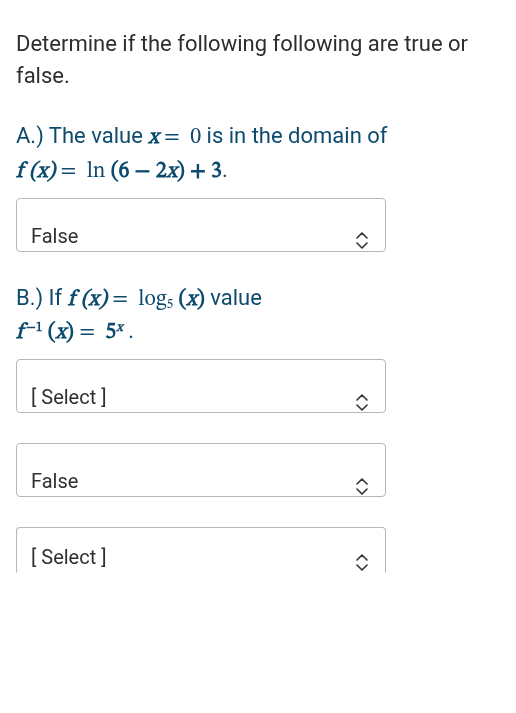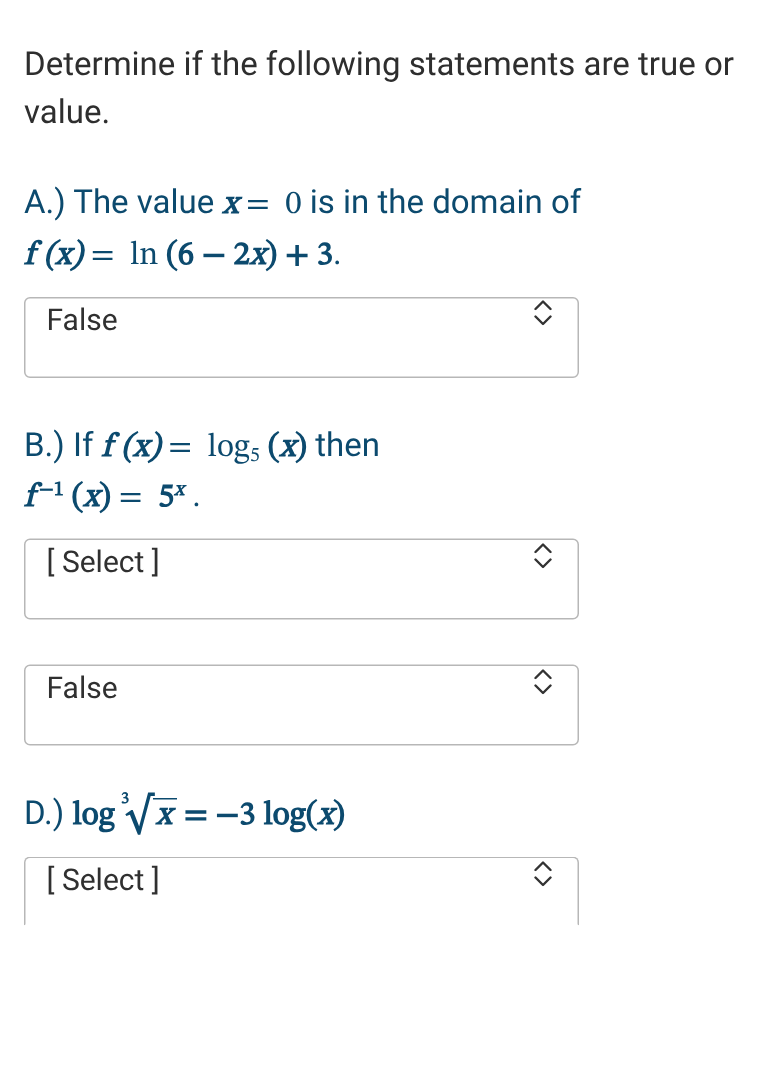--- a/index.html
+++ b/index.html
@@ -43,21 +43,21 @@
     position: relative;
   }
   .select-box {
     margin-top: 10px;
     width: 370px;
     height: 54px;
     border: 1px solid #b7b7b7;
     border-radius: 4px;
     background: #fff;
     display: flex;
-    align-items: flex-start;
+    align-items: flex-end;
     justify-content: space-between;
     padding: 0 16px 0 14px;
     cursor: pointer;
     color: #303030;
     font-size: 20px;
   }
   .select-box .icon {
     width: 14px;
     height: 20px;
     display: flex;
@@ -92,21 +92,21 @@
   }
   .root .surd {
     font-size: 1.05em;
     position: relative;
     top: 1px;
   }
 </style>
 </head>
 <body>
 
-<div class="instructions">Determine if the following statements are true or value.</div>
+<div class="instructions">Determine if the following following are true or false.</div>
 
 <div class="question q-a">
   <div class="stem">
     <span>A.) The value </span><span class="math"><span class="mi mb">x</span><span> = </span>&nbsp;<span>0</span></span><span> is in the domain of</span><br>
     <span class="math"><span class="mi mb">f (x)</span><span> = </span>&nbsp;<span>ln</span><span class="mb"> (6 − 2<span class="mi">x</span>) + 3</span></span><span>.</span>
   </div>
   <div class="select-box">
     <span>False</span>
     <span class="icon">
       <svg width="12" height="7" viewBox="0 0 12 7">
@@ -114,21 +114,21 @@
         </svg>
       <svg width="12" height="7" viewBox="0 0 12 7">
           <path d="M1 1 L6 6 L11 1" fill="none" stroke="#333" stroke-width="1.6" stroke-linecap="round" stroke-linejoin="round"></path>
         </svg>
     </span>
   </div>
 </div>
 
 <div class="question q-b">
   <div class="stem">
-    <span>B.) If </span><span class="math"><span class="mi mb">f (x)</span><span> = </span>&nbsp;<span>log</span><span class="sub">5</span><span class="mb"> (<span class="mi">x</span>)</span></span><span> then</span><br>
+    <span>B.) If </span><span class="math"><span class="mi mb">f (x)</span><span> = </span>&nbsp;<span>log</span><span class="sub">5</span><span class="mb"> (<span class="mi">x</span>)</span></span><span> value</span><br>
     <span class="math"><span class="mi mb">f</span><span class="sup mb"> −1</span><span class="mb"> (<span class="mi">x</span>)</span><span> = </span>&nbsp;<span class="mb">5</span><span class="sup mi mb">x</span></span><span> .</span>
   </div>
   <div class="select-box">
     <span>[ Select ]</span>
     <span class="icon">
       <svg width="12" height="7" viewBox="0 0 12 7">
           <path d="M1 6 L6 1 L11 6" fill="none" stroke="#333" stroke-width="1.6" stroke-linecap="round" stroke-linejoin="round"></path>
         </svg>
       <svg width="12" height="7" viewBox="0 0 12 7">
           <path d="M1 1 L6 6 L11 1" fill="none" stroke="#333" stroke-width="1.6" stroke-linecap="round" stroke-linejoin="round"></path>
@@ -145,23 +145,20 @@
           <path d="M1 6 L6 1 L11 6" fill="none" stroke="#333" stroke-width="1.6" stroke-linecap="round" stroke-linejoin="round"></path>
         </svg>
       <svg width="12" height="7" viewBox="0 0 12 7">
           <path d="M1 1 L6 6 L11 1" fill="none" stroke="#333" stroke-width="1.6" stroke-linecap="round" stroke-linejoin="round"></path>
         </svg>
     </span>
   </div>
 </div>
 
 <div class="question q-d" style="margin-bottom:0">
-  <div class="stem">
-    <span>D.) </span><span class="math mb"><span>log</span> <span class="root"><span class="index">3</span><span class="surd">√</span><span class="radicand mi">x</span></span><span> = </span><span>−3 log</span><span>(<span class="mi">x</span>)</span></span>
-  </div>
   <div class="select-box">
     <span>[ Select ]</span>
     <span class="icon">
       <svg width="12" height="7" viewBox="0 0 12 7">
           <path d="M1 6 L6 1 L11 6" fill="none" stroke="#333" stroke-width="1.6" stroke-linecap="round" stroke-linejoin="round"></path>
         </svg>
       <svg width="12" height="7" viewBox="0 0 12 7">
           <path d="M1 1 L6 6 L11 1" fill="none" stroke="#333" stroke-width="1.6" stroke-linecap="round" stroke-linejoin="round"></path>
         </svg>
     </span>

